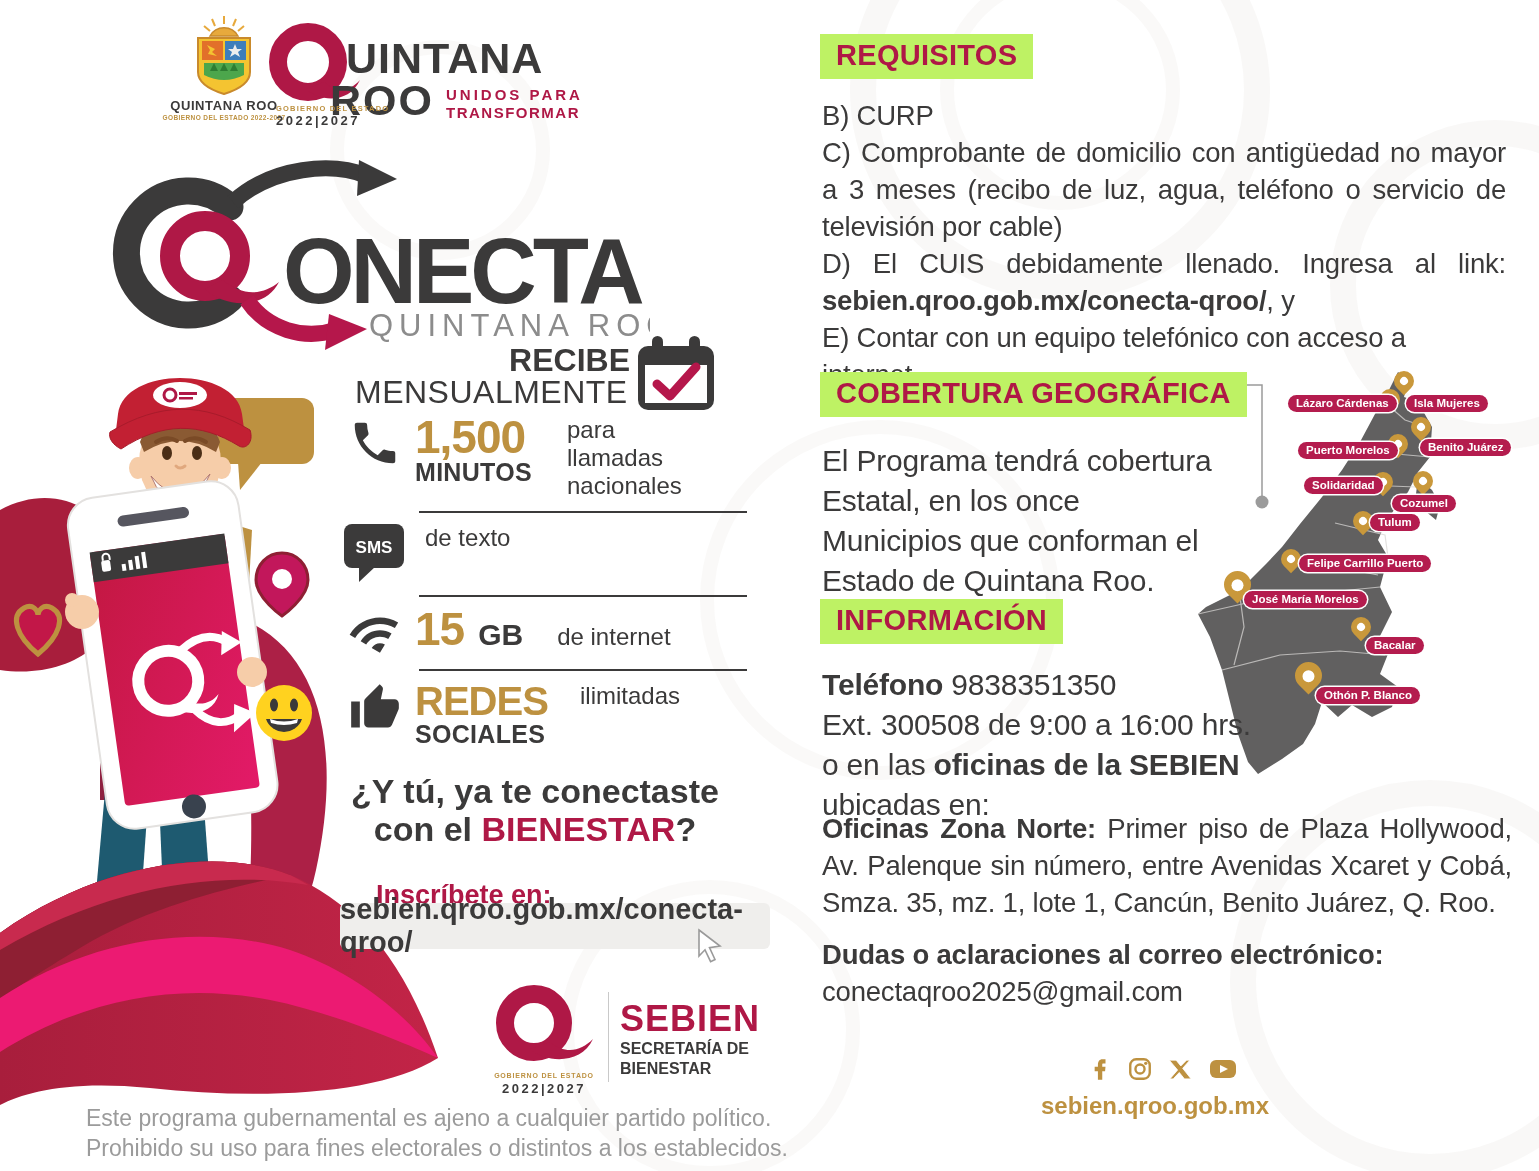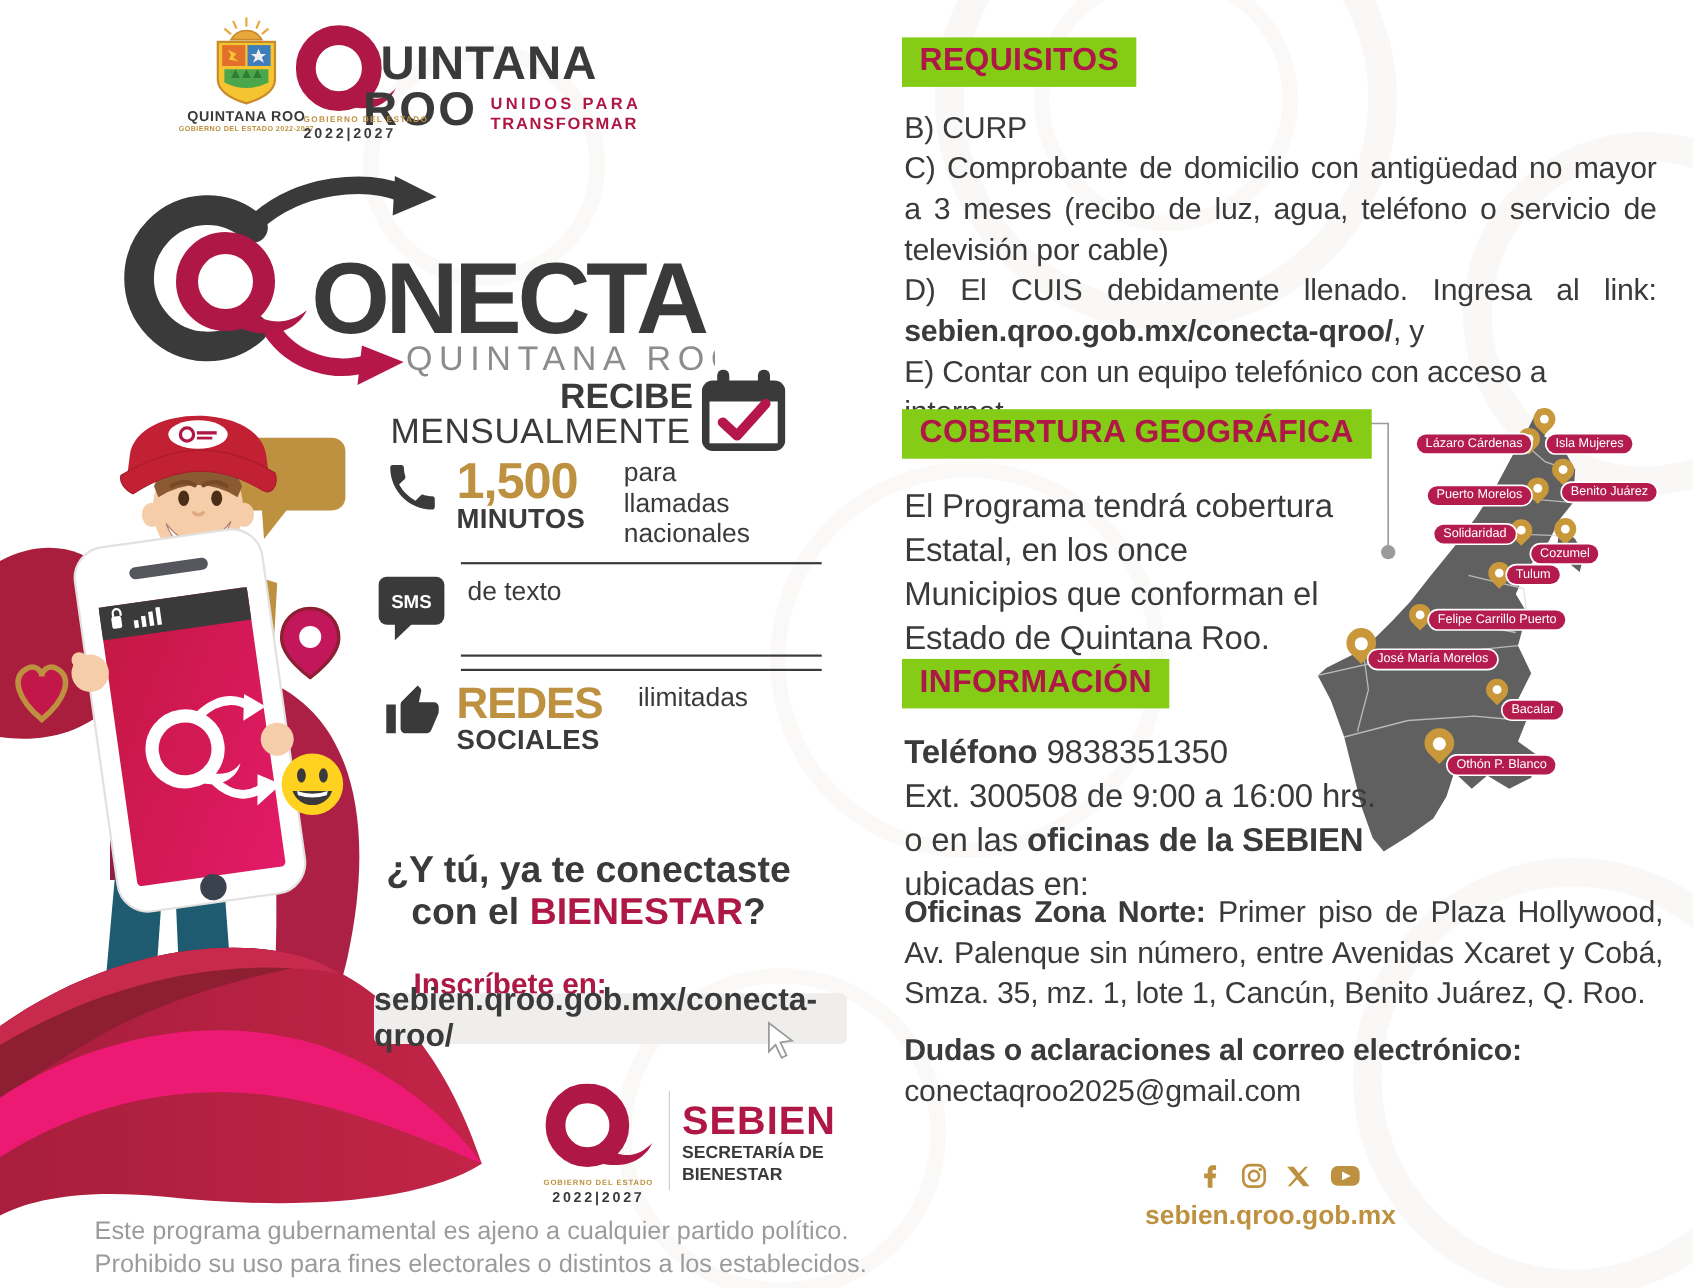--- a/index.html
+++ b/index.html
@@ -6,38 +6,38 @@
   *{margin:0;padding:0;box-sizing:border-box}
   html,body{background:#fff}
   body{font-family:"Liberation Sans","DejaVu Sans",sans-serif;color:#3B3A3A}
   .poster{position:relative;width:1539px;height:1171px;background:#fff;overflow:hidden}
   .abs{position:absolute}
   .z1{z-index:1}.z3{z-index:3}
   
   .wm{position:absolute;border-radius:50%;border:26px solid rgba(125,95,60,.045)}
   .wm2{position:absolute;border-radius:50%;border:14px solid rgba(125,95,60,.035)}
   
-  .badge-title{position:absolute;background:#84cc16;color:#AF1846;font-weight:bold;
+  .badge-title{position:absolute;background:#bef264;color:#AF1846;font-weight:bold;
     font-size:29px;letter-spacing:.3px;padding:5px 16px 7px;white-space:nowrap;z-index:3}
   .body-text{position:absolute;color:#3B3A3A;font-size:27.5px;line-height:37px;letter-spacing:-.2px;z-index:3}
   .jst{text-align:justify}
   .bold{font-weight:bold}
   .crimson{color:#AF1846}
   
   .benefits{position:absolute;left:335px;top:416px;width:412px;z-index:3}
   .benefit{display:flex;align-items:flex-start}
   .b-icon{flex:0 0 80px;display:flex;justify-content:center;align-items:center}
   .b-mid{flex:0 0 142px}
   .b-val{font-size:46px;font-weight:bold;color:#BD9140;letter-spacing:-1px;line-height:42px}
   .b-unit{font-size:25px;font-weight:bold;color:#3B3A3A;letter-spacing:.3px}
   .b-desc{font-size:24px;color:#3B3A3A;line-height:28px;padding-left:10px}
   .b-sep{border-top:2.5px solid #3B3A3A;margin:11px 0 11px 84px}
   
   .map{position:absolute;left:1180px;top:365px;width:359px;height:430px;z-index:2}
-  .map-label{position:absolute;background:#B41C4E;color:#fff;font-size:11.5px;font-weight:normal;
+  .map-label{position:absolute;background:#B41C4E;color:#fff;font-size:11.5px;font-weight:bold;
     padding:2px 8px 3px;border-radius:9px;white-space:nowrap;box-shadow:0 0 0 1.5px #fff}
   .pin{position:absolute;width:20px;height:20px;background:#C9983B;
     border-radius:50% 50% 0 50%;transform:rotate(45deg)}
   .pin::after{content:"";position:absolute;left:50%;top:50%;width:8px;height:8px;
     background:#fff;border-radius:50%;transform:translate(-50%,-50%)}
   .pin.big{width:27px;height:27px}
   .pin.big::after{width:12px;height:12px}
   
   .url-box{position:absolute;left:340px;top:903px;width:430px;height:46px;background:#EFEEEC;
     border-radius:6px;display:flex;align-items:center;justify-content:center;z-index:3}
@@ -128,20 +128,32 @@
       <div class="b-icon">
         <svg width="62" height="60" viewBox="0 0 62 60">
           <rect x="0" y="0" width="60" height="44" rx="8" fill="#3B3A3A"></rect>
           <polygon points="15,42 32,42 15,58" fill="#3B3A3A"></polygon>
           <text x="30" y="29" text-anchor="middle" font-size="17" font-weight="bold" fill="#fff" font-family="Liberation Sans, sans-serif">SMS</text>
         </svg>
       </div>
       <div class="b-desc" style="max-width:110px">de texto</div>
     </div>
     <div class="b-sep"></div>
+    <div class="benefit">
+      <div class="b-icon">
+        <svg width="58" height="50" viewBox="0 0 24 22" style="transform:rotate(-14deg)">
+            <path fill="#3B3A3A" d="M1 9l2 2c4.97-4.97 13.03-4.97 18 0l2-2C16.93 2.93 7.08 2.93 1 9zm8 8l3 3 3-3c-1.65-1.66-4.34-1.66-6 0zm-4-4l2 2c2.76-2.76 7.24-2.76 10 0l2-2C15.14 9.14 8.87 9.14 5 13z"></path>
+          </svg>
+      </div>
+      <div style="display:flex;align-items:baseline;gap:14px">
+        <span class="b-val">15</span>
+        <span style="font-size:30px;font-weight:bold;color:#3B3A3A">GB</span>
+        <span class="b-desc" style="padding-left:20px">de internet</span>
+      </div>
+    </div>
     <div class="b-sep"></div>
     <div class="benefit">
       <div class="b-icon">
         <svg width="52" height="52" viewBox="0 0 24 24">
             <path fill="#3B3A3A" d="M1 21h4V9H1v12zM23 10c0-1.1-.9-2-2-2h-6.31l.95-4.57.03-.32c0-.41-.17-.79-.44-1.06L14.17 1 7.59 7.59C7.22 7.95 7 8.45 7 9v10c0 1.1.9 2 2 2h9c.83 0 1.54-.5 1.84-1.22l3.02-7.05c.09-.23.14-.47.14-.73v-2z"></path>
           </svg>
       </div>
       <div class="b-mid" style="flex:0 0 155px">
         <div class="b-val" style="font-size:40px;line-height:38px">REDES</div>
         <div class="b-unit">SOCIALES</div>

